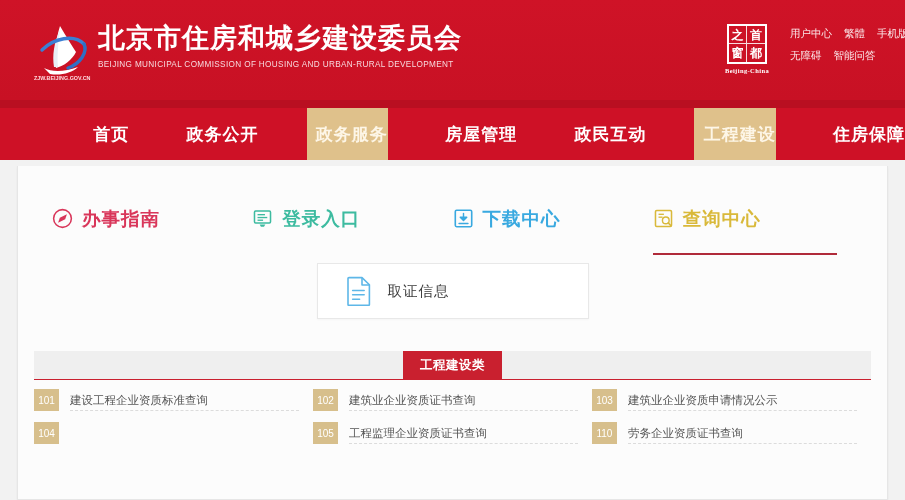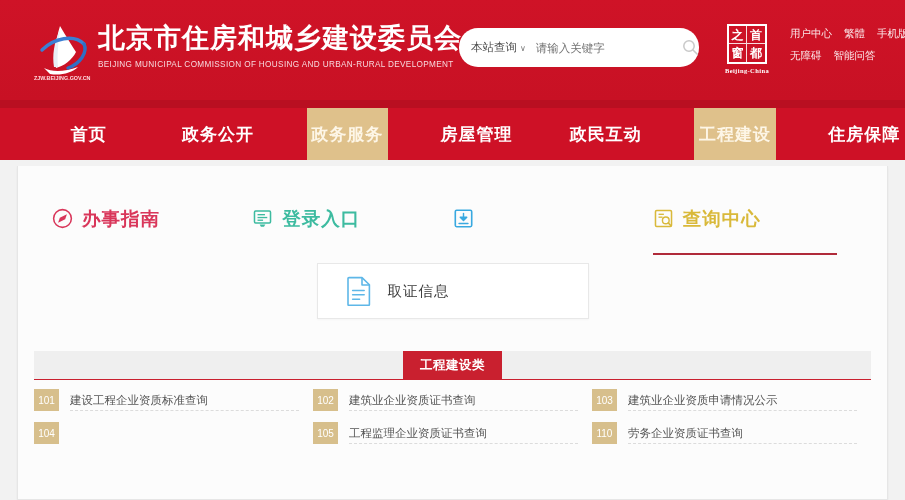--- a/index.html
+++ b/index.html
@@ -79,21 +79,21 @@
   .hdr-links{ margin-left:18px; padding-top:3px; }
   .hdr-links .row{ display:flex; gap:12px; margin-bottom:8px; }
   .hdr-links a{
     font-size:10.5px; color:#fbe7e9; text-decoration:none;
     white-space:nowrap; font-family:"DejaVu Sans",sans-serif;
   }
   
   .nav-sep{ width:905px; height:8px; background:#b90f21; }
   .nav{ width:905px; height:52px; background:#ce1126; display:flex; }
   .nav-item{
-    flex:1; display:flex; align-items:center; justify-content:center;
+    flex:1; display:flex; align-items:center; justify-content:flex-end;
     font-size:17px; font-weight:bold; color:#fff; cursor:pointer;
     letter-spacing:1px; font-family:"DejaVu Sans",sans-serif;margin-left:48px;
   }
   .nav-item.active{ background:#dfc18b; color:#fdf6e7; }
   
   .page{ width:905px; height:340px; background:#f2f2f2; padding-top:6px; }
   .card{
     width:871px; margin:0 auto; min-height:334px; background:#fcfcfc;
     border:1px solid #e6e6e6; border-top:0;
     box-shadow:0 1px 2px rgba(0,0,0,.05);
@@ -171,33 +171,20 @@
           <path d="M54 24 C58 32 50 44 38 48" fill="none" stroke="#2f6fc4" stroke-width="3.4" stroke-linecap="round"></path>
           <text x="4" y="60" fill="#ffd9de" font-size="5.4" font-family="Liberation Sans, sans-serif" font-weight="bold">ZJW.BEIJING.GOV.CN</text>
         </svg>
       </div>
       <div class="logo-text">
         <div class="logo-cn">北京市住房和城乡建设委员会</div>
         <div class="logo-en">BEIJING MUNICIPAL COMMISSION OF HOUSING AND URBAN-RURAL DEVELOPMENT</div>
       </div>
     </div>
 
-    <div class="searchbox">
-      <div class="search-scope">
-        <span>本站查询</span>
-        <span class="caret">∨</span>
-      </div>
-      <input class="search-input" type="text" placeholder="请输入关键字" style="">
-      <button class="search-btn">
-        <svg width="17" height="17" viewBox="0 0 17 17" aria-hidden="true">
-          <circle cx="7" cy="7" r="5.2" fill="none" stroke="#c9c9c9" stroke-width="1.5"></circle>
-          <line x1="11" y1="11" x2="15.3" y2="15.3" stroke="#c9c9c9" stroke-width="1.6" stroke-linecap="round"></line>
-        </svg>
-      </button>
-    </div>
 
     <div class="hdr-right">
       <div class="seal">
         <div class="seal-box">
           <span>之</span>
           <span>首</span>
           <span>窗</span>
           <span>都</span>
         </div>
         <div class="seal-en">Beijing-China</div>
@@ -266,20 +253,21 @@
         </svg>
         <span class="t-label" style="color:#3dbba0">登录入口</span>
       </div>
 
       <div class="tab">
         <svg class="t-icon" viewBox="0 0 22 22" aria-hidden="true">
           <rect x="2.4" y="2.4" width="17.2" height="17.2" rx="1.4" fill="none" stroke="#39a9e0" stroke-width="1.7"></rect>
           <path d="M11 5.6 L11 12.4 M7.6 9.6 L11 13.2 L14.4 9.6 Z" fill="#39a9e0" stroke="#39a9e0" stroke-width="1.5" stroke-linecap="round" stroke-linejoin="round"></path>
           <line x1="6.4" y1="16.2" x2="15.6" y2="16.2" stroke="#39a9e0" stroke-width="1.7" stroke-linecap="round"></line>
         </svg>
+        <span class="t-label" style="color:#39a9e0">下载中心</span>
       </div>
 
       <div class="tab active">
         <svg class="t-icon" viewBox="0 0 22 22" aria-hidden="true">
           <rect x="2.6" y="2.6" width="16.8" height="16.8" rx="1.3" fill="none" stroke="#d9b93a" stroke-width="1.6"></rect>
           <line x1="5.8" y1="6.6" x2="11.4" y2="6.6" stroke="#d9b93a" stroke-width="1.4"></line>
           <line x1="5.8" y1="9.6" x2="10" y2="9.6" stroke="#d9b93a" stroke-width="1.4"></line>
           <circle cx="13.4" cy="13" r="3.5" fill="none" stroke="#d9b93a" stroke-width="1.5"></circle>
           <line x1="16" y1="15.6" x2="18.8" y2="18.6" stroke="#d9b93a" stroke-width="1.7" stroke-linecap="round"></line>
         </svg>

